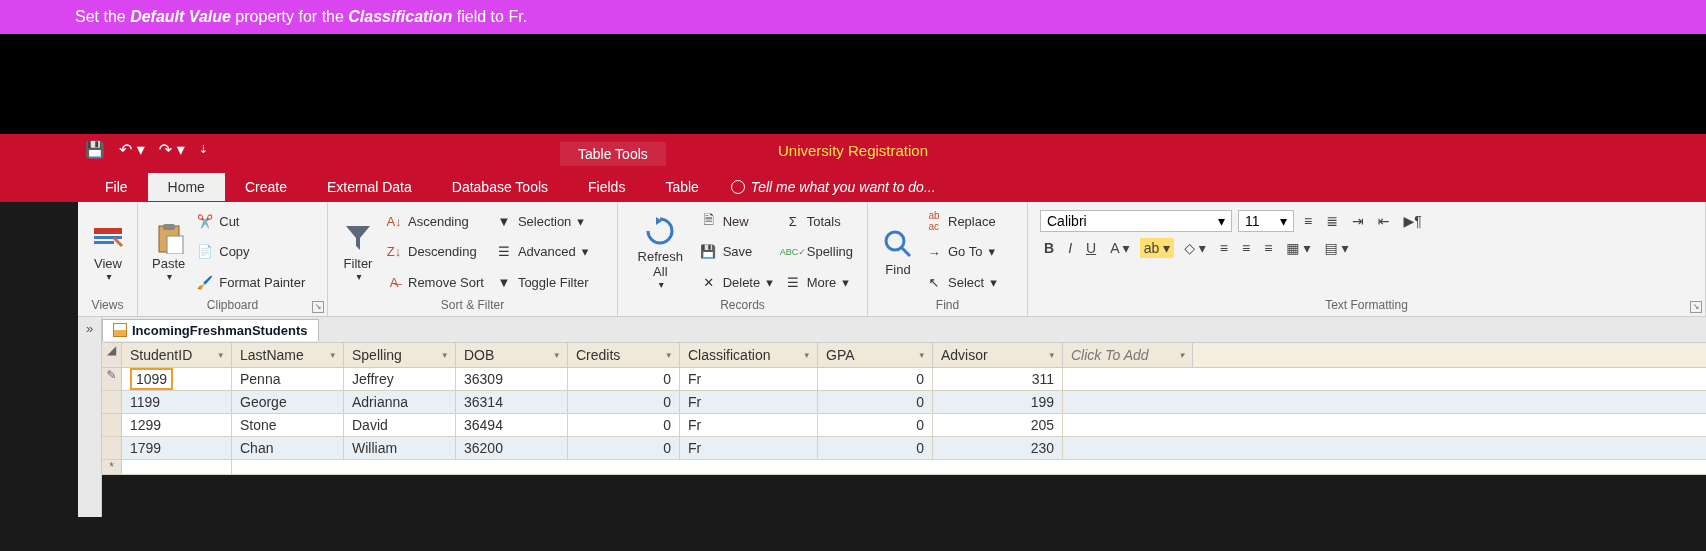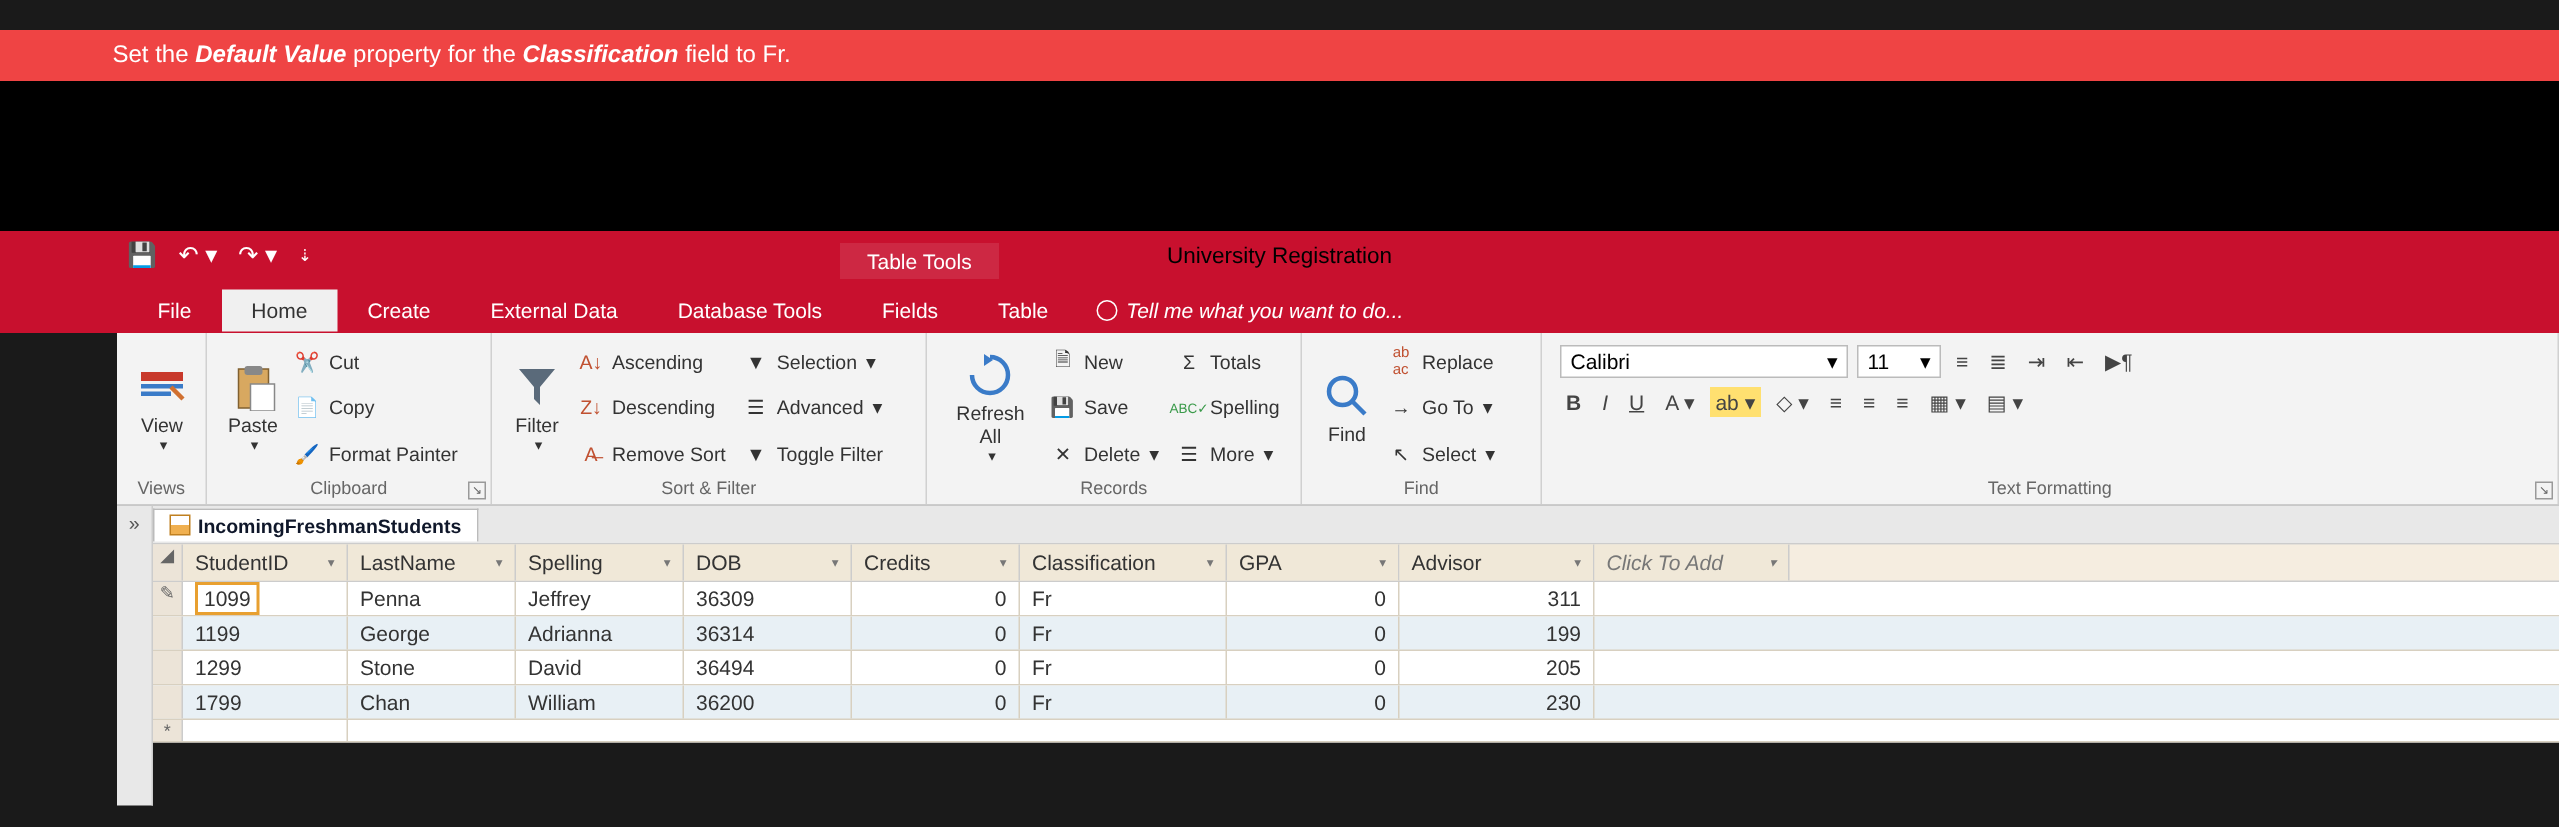--- a/index.html
+++ b/index.html
@@ -1,29 +1,29 @@
 <!DOCTYPE html>
 <html><head>
 <meta charset="utf-8">
 <style>
 * { box-sizing: border-box; margin: 0; padding: 0; }
 body { font-family: 'Segoe UI', Tahoma, sans-serif; background: #1a1a1a; width: 1706px; height: 551px; overflow: hidden; position: relative; }
 
 
-.instruction-bar { background: #ef4444; color: #fff; padding: 8px 75px; font-size: 16px; margin-top: 20px; }
+.instruction-bar { background: #d946ef; color: #fff; padding: 8px 75px; font-size: 16px; }
 .instruction-bar i { font-style: italic; font-weight: bold; }
 
 
 .black-gap { background: #000; height: 100px; }
 
 
 .title-bar { background: #c8102e; position: relative; height: 38px; }
 .qat { position: absolute; left: 85px; top: 6px; display: flex; align-items: center; gap: 14px; }
 .qat-btn { color: #fff; font-size: 16px; cursor: pointer; }
-.title-text { position: absolute; left: 50%; transform: translateX(-50%); color: #000000; font-size: 15px; top: 8px; }
+.title-text { position: absolute; left: 50%; transform: translateX(-50%); color: #fde047; font-size: 15px; top: 8px; }
 .table-tools { position: absolute; left: 560px; top: 8px; background: rgba(255,255,255,0.1); padding: 4px 18px; color: #fff; font-size: 14px; }
 
 
 .tabs { background: #c8102e; display: flex; align-items: center; height: 30px; padding-left: 85px; gap: 0; }
 .tab { color: #fff; padding: 6px 20px; font-size: 14px; cursor: pointer; }
 .tab.active { background: #f0f0f0; color: #333; }
 .tellme { color: #fff; font-size: 14px; margin-left: 12px; display: flex; align-items: center; gap: 6px; font-style: italic; }
 .bulb { width: 14px; height: 14px; border: 1.5px solid #fff; border-radius: 50%; position: relative; }
 
 

